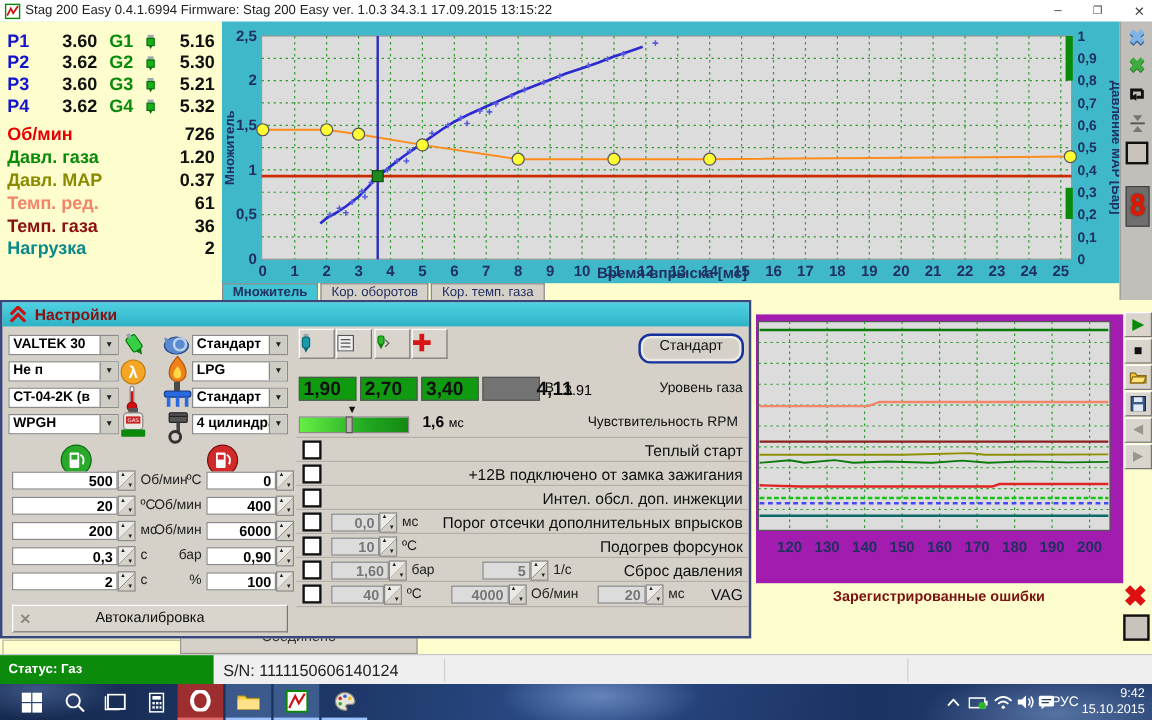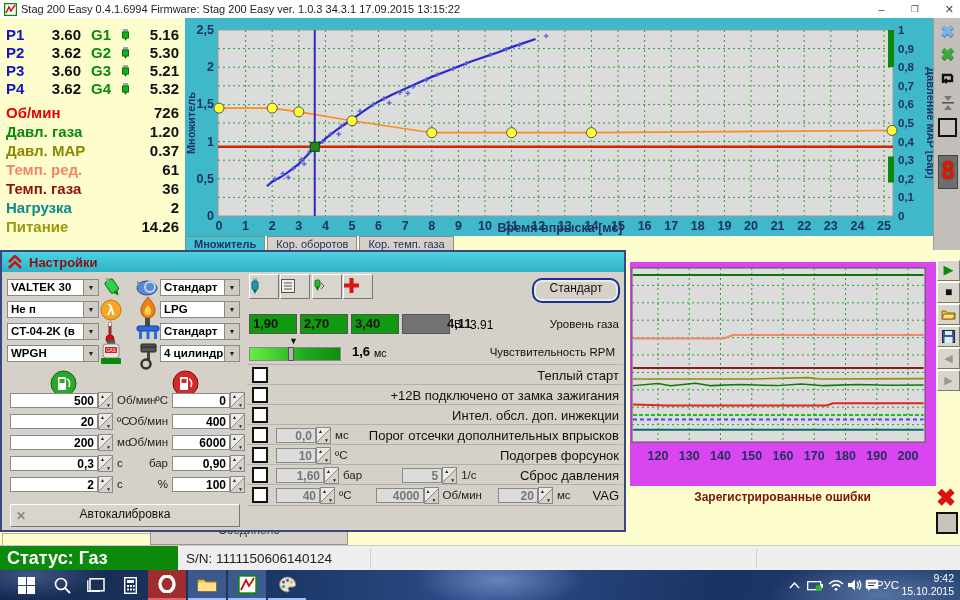--- a/index.html
+++ b/index.html
@@ -22,21 +22,21 @@
   
   #main-chart{left:185px;top:18px;width:748px;height:218px;background:#3fb9c9;}
   #right-strip{left:933px;top:18px;width:27px;height:232px;background:#c2bfba;border-left:1px solid #9a9a9a;}
   .strip-ico{position:absolute;left:3px;width:21px;height:21px;text-align:center;line-height:21px;font-weight:bold;font-size:17px;}
   .sevenseg{position:absolute;left:4px;top:137px;width:18px;height:32px;background:#6e6e6e;border:1px solid #444;color:#e01800;font-family:"DejaVu Sans Mono",monospace;font-weight:bold;font-size:24px;line-height:30px;text-align:center;text-shadow:0 0 2px #801000;}
   
   #tabs{left:185px;top:236px;height:15px;display:flex;font-size:11px;color:#203060;}
   .tab{border:1px solid #8a8a8a;border-bottom:none;padding:1px 8px 0 8px;background:#d5d1c9;margin-right:2px;white-space:nowrap;}
   .tab.active{background:#41c3d3;font-weight:bold;}
   
-  #bottom-chart{left:630px;top:262px;width:306px;height:224px;background:#d946ef;}
+  #bottom-chart{left:630px;top:262px;width:306px;height:224px;background:#a21caf;}
   .scope-btn{position:absolute;left:937px;width:21px;height:19px;background:#d9d5cd;border:1px solid #fff;border-right-color:#777;border-bottom-color:#777;text-align:center;line-height:18px;font-size:11px;}
   #errors-title{left:630px;top:488px;width:305px;height:18px;text-align:center;font-weight:bold;font-size:12px;color:#7a1212;padding-top:2px;}
   #errors-close{left:933px;top:486px;width:26px;height:24px;color:#dd1111;font-size:24px;font-weight:bold;line-height:24px;text-align:center;}
   #errors-square{left:936px;top:512px;width:18px;height:18px;background:#c8c4bc;border:2px solid #111;}
   
   #connect-remnant{left:150px;top:531px;width:196px;height:13px;background:#d5d1c9;border:1px solid #9a968e;border-top:none;overflow:hidden;text-align:center;font-size:12px;color:#333;line-height:4px;}
   #left-scroll{left:2px;top:533px;width:172px;height:11px;background:#fdfdce;border:1px solid #b8b49e;}
   #left-scroll i{position:absolute;right:0;top:0;width:18px;height:9px;background:#d5d1c9;border-left:1px solid #999;}
   
   #dialog{left:0;top:250px;width:626px;height:282px;background:#d5d1c9;border:2px solid #39477e;box-sizing:border-box;}
@@ -49,35 +49,35 @@
   .num-box.dis{background:#dcdcdc;color:#777;}
   .spin-btn{display:inline-block;width:13px;height:15px;border:1px solid #8a8a8a;background:linear-gradient(135deg,#eceae4 48%,#8a8a8a 50%,#d5d1c9 52%);position:relative;vertical-align:top;}
   .spin-btn::before{content:"▲";position:absolute;top:0px;left:1px;font-size:5px;color:#222;}
   .spin-btn::after{content:"▼";position:absolute;bottom:0px;right:1px;font-size:5px;color:#222;}
   .unit{font-size:11.5px;color:#222;margin-left:4px;}
   .spin-row{position:absolute;display:flex;align-items:center;height:18px;}
   .chk{width:12px;height:12px;background:#fff;border:2px solid #111;flex:none;}
   .chk-row{position:absolute;left:245px;width:376px;height:20px;display:flex;align-items:center;border-top:1px solid #b5b1a9;}
   .chk-row .lbl{margin-left:auto;font-size:13px;color:#111;padding-right:4px;white-space:nowrap;}
   .fld{display:inline-flex;align-items:center;margin-left:8px;}
-  .gas-box{display:inline-block;width:48px;height:20px;border:1px solid #555;font-size:13px;font-weight:bold;padding:1px 0 0 3px;box-sizing:border-box;margin-right:3px;}
+  .gas-box{display:inline-block;width:48px;height:20px;border:1px solid #555;font-size:16px;font-weight:bold;padding:1px 0 0 3px;box-sizing:border-box;margin-right:3px;}
   .gas-box.g{background:#0f9a0f;color:#111;}
   .gas-box.w{background:#737373;color:#111;padding-left:44px;}
   .tool-btn{position:absolute;top:22px;width:28px;height:23px;background:#d9d5cd;border:1px solid #fff;border-right-color:#777;border-bottom-color:#777;text-align:center;line-height:21px;}
   #std-btn{position:absolute;left:530px;top:26px;width:84px;height:21px;border:2px solid #16309c;border-radius:10px;background:#d5d1c9;box-shadow:inset 0 0 0 2px #eceae4;font-size:12px;text-align:center;line-height:17px;color:#111;}
   #autocal{position:absolute;left:8px;top:252px;width:228px;height:21px;background:#d9d5cd;border:1px solid #fff;border-right-color:#777;border-bottom-color:#777;font-size:12px;text-align:center;line-height:19px;color:#111;}
   #autocal .x{position:absolute;left:5px;top:2px;color:#8a8a7a;font-weight:bold;font-size:12px;}
   .rt-lbl{position:absolute;right:9px;font-size:11.5px;color:#111;white-space:nowrap;}
   
   #sens-bar{position:absolute;left:247px;top:95px;width:90px;height:12px;border:1px solid #8a8a8a;background:linear-gradient(90deg,#66ee44,#22aa22 60%,#128a12);}
   #sens-bar .h{position:absolute;left:38px;top:-1px;width:4px;height:12px;background:#b8b4ac;border:1px solid #555;}
   #sens-tri{position:absolute;left:287px;top:84px;font-size:9px;color:#111;}
   
   #status-bar{left:0;top:545px;width:960px;height:25px;background:#efefef;border-top:1px solid #c8c8c8;}
-  #status-green{position:absolute;left:0;top:0;width:178px;height:25px;background:#0c8a0c;color:#fff;font-size:18px;font-weight:bold;line-height:25px;padding-left:7px;box-sizing:border-box;}
+  #status-green{position:absolute;left:0;top:0;width:178px;height:25px;background:#0c8a0c;color:#fff;font-size:11px;font-weight:bold;line-height:25px;padding-left:7px;box-sizing:border-box;}
   #serial{position:absolute;left:186px;top:0;font-size:13.5px;color:#222;line-height:25px;}
   .sb-div{position:absolute;top:3px;width:1px;height:19px;background:#cfcfcf;}
   
   #taskbar{left:0;top:570px;width:960px;height:30px;background:
     radial-gradient(120px 40px at 500px 10px, rgba(150,180,230,.55), rgba(150,180,230,0) 70%),
     radial-gradient(160px 50px at 880px 25px, rgba(140,170,220,.5), rgba(140,170,220,0) 70%),
     radial-gradient(100px 35px at 30px 5px, rgba(120,150,210,.4), rgba(120,150,210,0) 70%),
     linear-gradient(100deg,#16294f,#1d3867 30%,#2d4c8a 50%,#1b3362 75%,#24406f);}
   .tb-ico{position:absolute;top:0;width:36px;height:30px;display:flex;align-items:center;justify-content:center;}
   .tb-hl{background:rgba(120,160,220,.35);border-bottom:2px solid #9cc2ff;box-sizing:border-box;}
@@ -165,24 +165,20 @@
       <span class="pl" style="color:#f4856a">Темп. ред.</span>
       <span class="val">61</span>
     </div>
   <div class="prm-row" style="top:161px">
       <span class="pl" style="color:#8b1010">Темп. газа</span>
       <span class="val">36</span>
     </div>
   <div class="prm-row" style="top:180px">
       <span class="pl" style="color:#0a8a8a">Нагрузка</span>
       <span class="val">2</span>
-    </div>
-  <div class="prm-row" style="top:199px">
-      <span class="pl" style="color:#9a9a10">Питание</span>
-      <span class="val">14.26</span>
     </div>
 </div>
 
 <div class="abs" id="main-chart">
   <svg id="main-svg" width="748" height="218">
       <rect x="33" y="12" width="675" height="186" fill="#dcdcdc" stroke="#9a9a9a"></rect>
       <line x1="60.6" y1="12" x2="60.6" y2="198" stroke="#2f9e2f" stroke-dasharray="2 3" stroke-width="1"></line>
       <line x1="87.2" y1="12" x2="87.2" y2="198" stroke="#2f9e2f" stroke-dasharray="2 3" stroke-width="1"></line>
       <line x1="113.80000000000001" y1="12" x2="113.80000000000001" y2="198" stroke="#2f9e2f" stroke-dasharray="2 3" stroke-width="1"></line>
       <line x1="140.4" y1="12" x2="140.4" y2="198" stroke="#2f9e2f" stroke-dasharray="2 3" stroke-width="1"></line>

